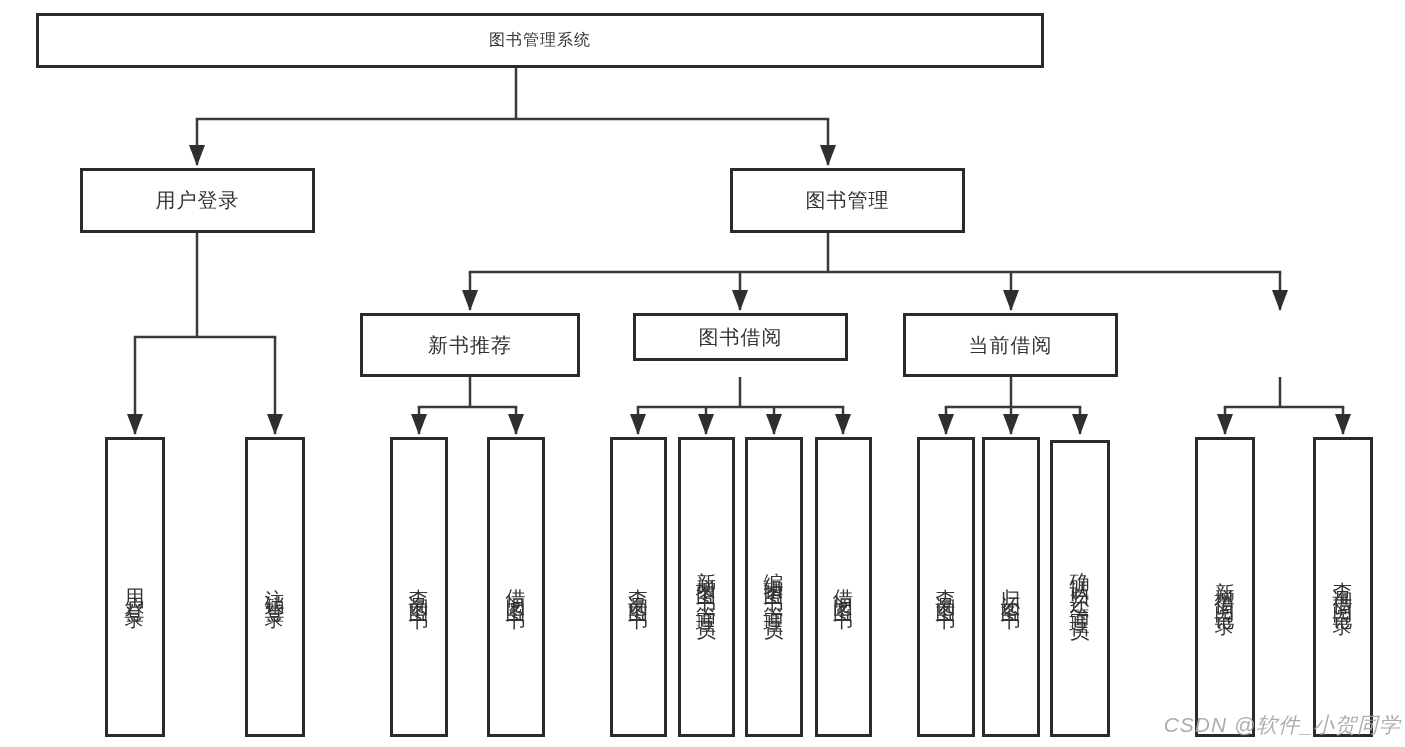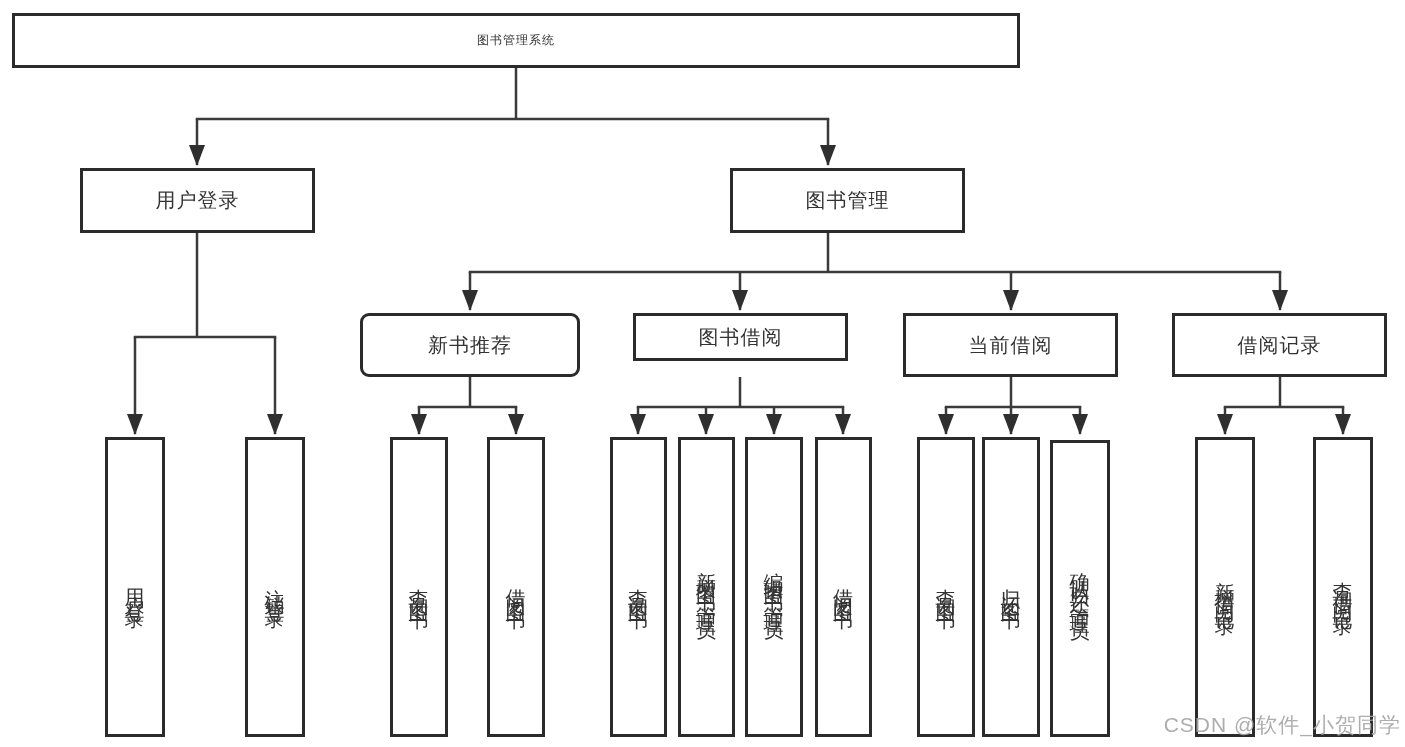--- a/index.html
+++ b/index.html
@@ -22,38 +22,39 @@
     box-sizing: border-box;
     border: 3px solid #2b2b2b;
     background: #ffffff;
     display: flex;
     align-items: center;
     justify-content: center;
     z-index: 2;
     color: #333333;
   }
   .node.h { font-size: 20px; letter-spacing: 1px; }
-  .node.root { font-size: 12px; }
+  .node.root { font-size: 16px; margin-left: 24px; }
   .node.v { font-size: 20px; }
   .node.v .vtext {
     writing-mode: vertical-rl;
     text-orientation: mixed;
     letter-spacing: 7px;
     line-height: 1;
     white-space: nowrap;
   }
   .watermark {
     position: absolute;
     right: 4px;
     bottom: 8px;
     z-index: 3;
     font-size: 21px;
     color: rgba(166, 166, 166, 0.92);
     letter-spacing: 1px;
     white-space: nowrap;
+    font-style: italic;
   }
 </style>
 </head>
 <body>
 
 <div class="canvas">
 
   <svg class="connectors" width="1405" height="747" viewBox="0 0 1405 747">
     <defs>
       <marker id="arrow" markerUnits="userSpaceOnUse" markerWidth="22" markerHeight="16" refX="20" refY="8" orient="auto">
@@ -108,31 +109,28 @@
     <span>图书管理系统</span>
   </div>
 
   <div class="node h" style="left:80px; top:168px; width:235px; height:65px;">
     <span>用户登录</span>
   </div>
   <div class="node h" style="left:710px; top:168px; width:235px; height:65px;margin-left:20px;">
     <span>图书管理</span>
   </div>
 
-  <div class="node h" style="left:360px; top:313px; width:220px; height:64px;border-radius:9px;">
+  <div class="node h" style="left:360px; top:313px; width:220px; height:64px;">
     <span>新书推荐</span>
   </div>
   <div class="node h" style="left:633px; top:313px; width:215px; height:48px;">
     <span>图书借阅</span>
   </div>
   <div class="node h" style="left:903px; top:313px; width:215px; height:64px;">
     <span>当前借阅</span>
-  </div>
-  <div class="node h" style="left:1172px; top:313px; width:215px; height:64px;">
-    <span>借阅记录</span>
   </div>
 
   <div class="node v" style="left:105px; top:437px; width:60px; height:300px;">
     <span class="vtext">用户登录</span>
   </div>
   <div class="node v" style="left:245px; top:437px; width:60px; height:300px;">
     <span class="vtext">注销登录</span>
   </div>
 
   <div class="node v" style="left:390px; top:437px; width:58px; height:300px;">

